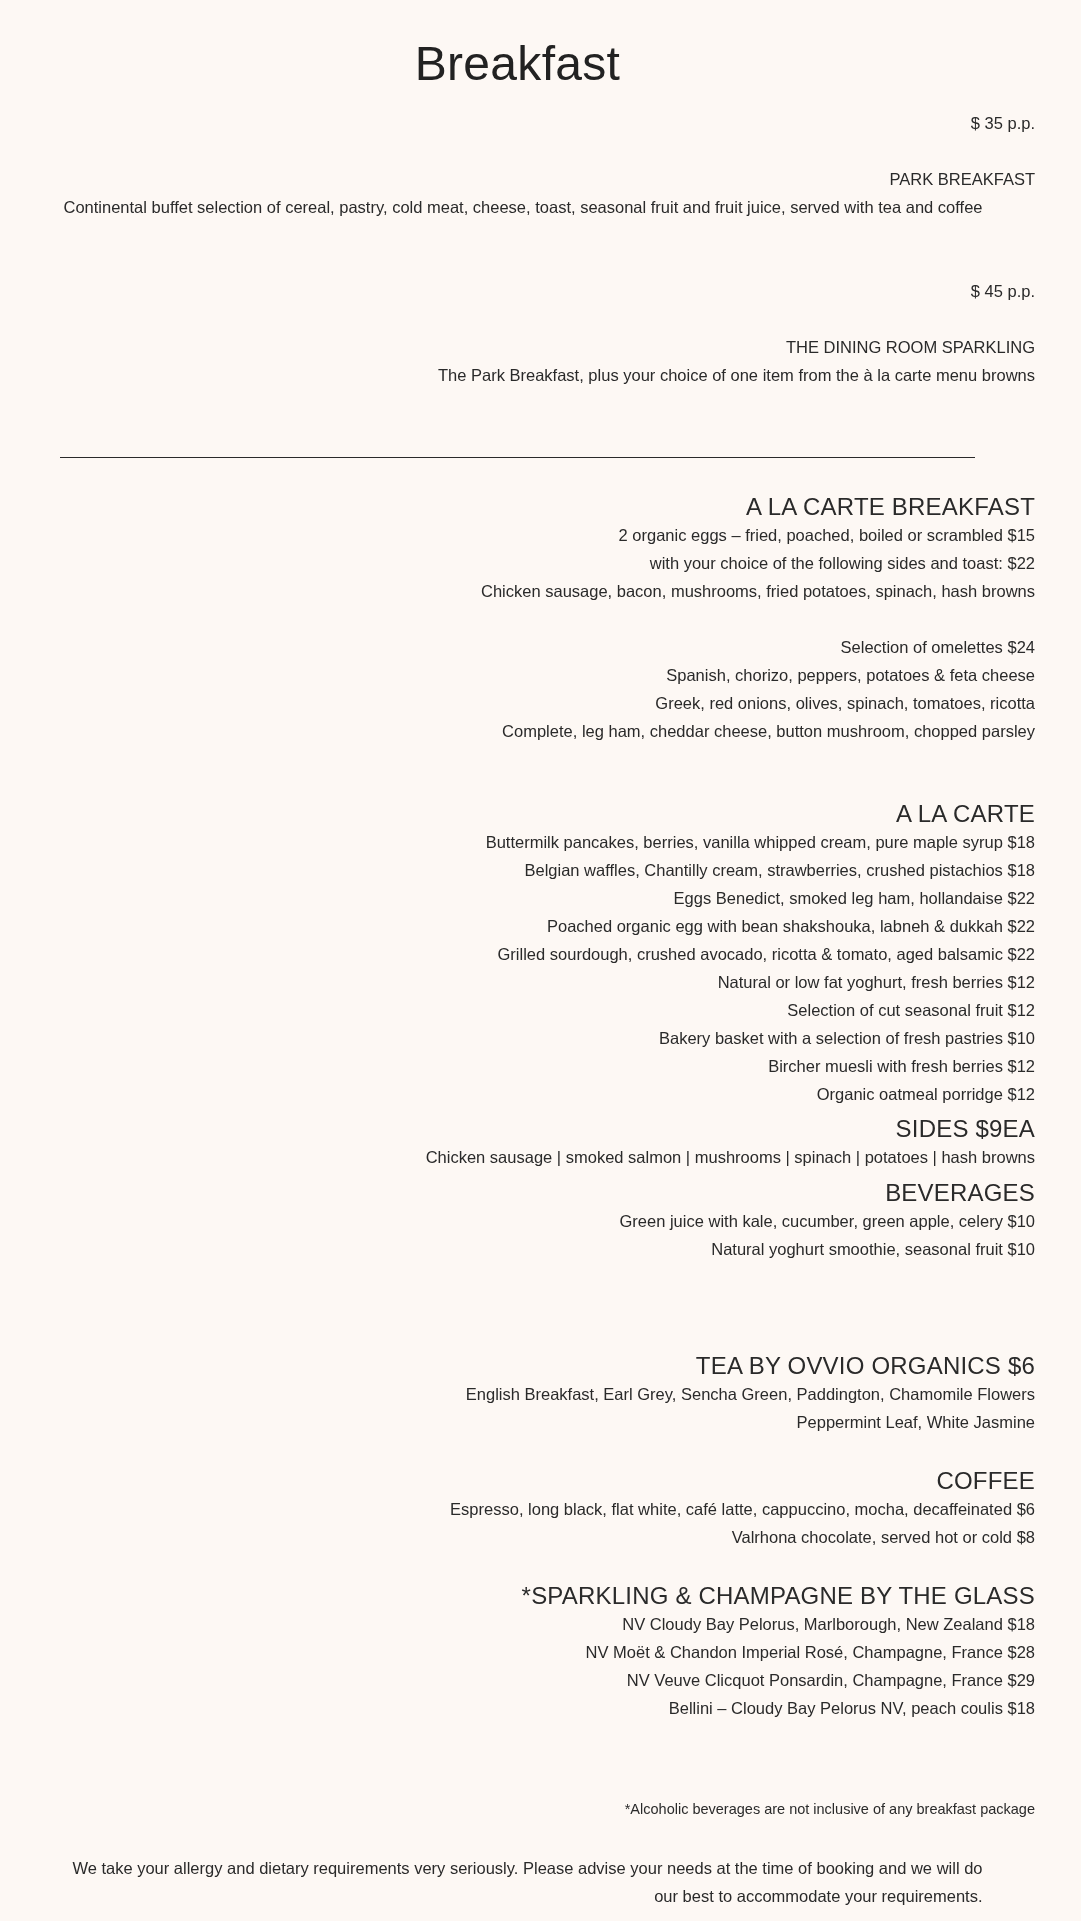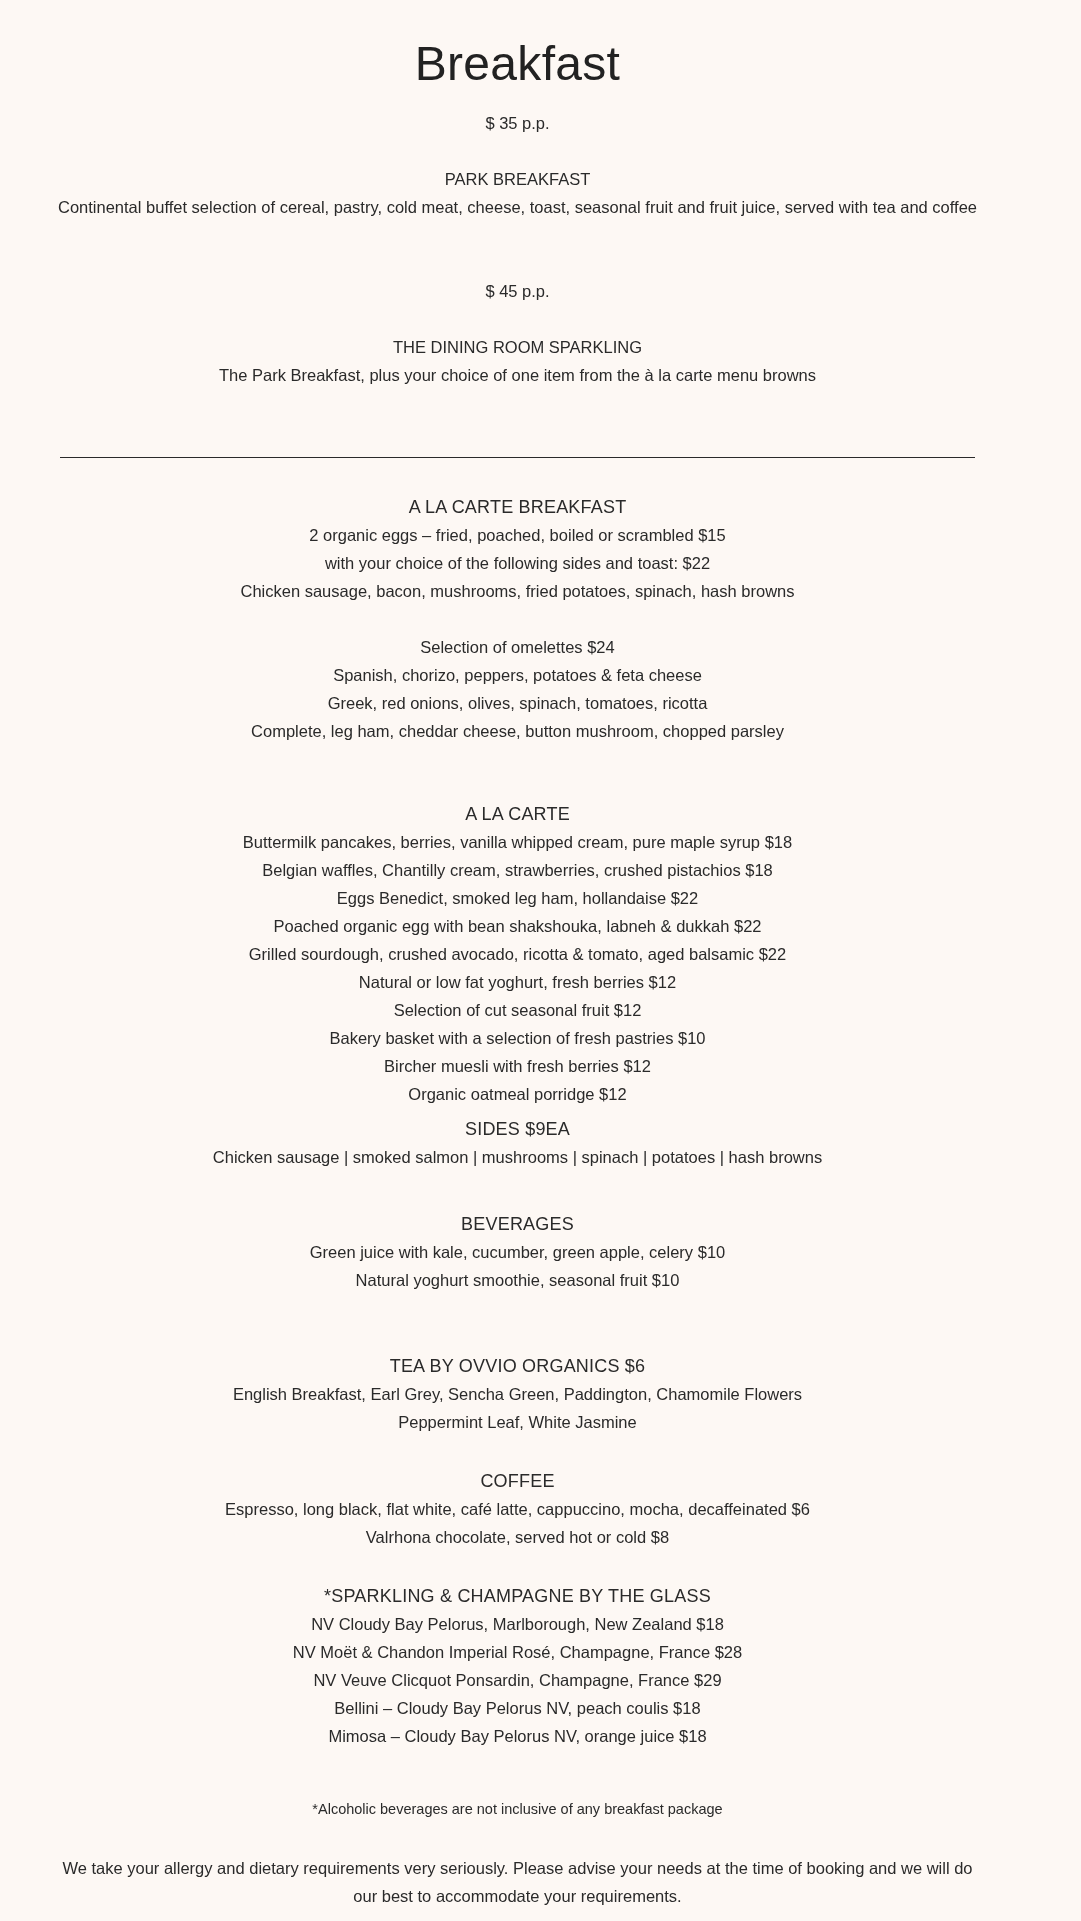--- a/index.html
+++ b/index.html
@@ -3,24 +3,24 @@
 <meta charset="utf-8">
 <style>
   html, body { margin:0; padding:0; }
   body {
     width:1081px; height:1921px; background:#fdf8f4; color:#2a2a2a;
     font-family:"Liberation Sans", "DejaVu Sans", sans-serif;
     position:relative; overflow:hidden;
   }
   .title { position:absolute; left:0; width:1035px; top:36px; text-align:center; font-size:48px; color:#222; letter-spacing:0.3px; }
   .line { font-size:16.5px; line-height:28px; }
-  .head { font-size:18px; line-height:28px; letter-spacing:0.2px; }
+  .head { font-size:24px; line-height:28px; letter-spacing:0.2px; }
   .small { font-size:14.5px; line-height:24px; }
   .rule { position:absolute; left:60px; width:915px; top:457px; height:0; border-top:1.6px solid #2a2a2a; }
-  .blk { position:absolute; left:0; width:1035px; text-align:center; }
+  .blk { position:absolute; left:0; width:1035px; text-align:right; }
 </style>
 </head>
 <body>
 
 <div class="title">Breakfast</div>
 
 <div class="blk" style="top:109px">
   <div class="line">$ 35 p.p.</div>
   <div style="height:28px"></div>
   <div class="line">PARK BREAKFAST</div>
@@ -60,21 +60,21 @@
   <div class="line">Bakery basket with a selection of fresh pastries $10</div>
   <div class="line">Bircher muesli with fresh berries $12</div>
   <div class="line">Organic oatmeal porridge $12</div>
 </div>
 
 <div class="blk" style="top:1115px">
   <div class="head">SIDES $9EA</div>
   <div class="line">Chicken sausage | smoked salmon | mushrooms | spinach | potatoes | hash browns</div>
 </div>
 
-<div class="blk" style="top:1210px">
+<div class="blk" style="top:1179px">
   <div class="head">BEVERAGES</div>
   <div class="line">Green juice with kale, cucumber, green apple, celery $10</div>
   <div class="line">Natural yoghurt smoothie, seasonal fruit $10</div>
 </div>
 
 <div class="blk" style="top:1352px">
   <div class="head">TEA BY OVVIO ORGANICS $6</div>
   <div class="line">English Breakfast, Earl Grey, Sencha Green, Paddington, Chamomile Flowers</div>
   <div class="line">Peppermint Leaf, White Jasmine</div>
 </div>
@@ -84,20 +84,19 @@
   <div class="line">Espresso, long black, flat white, café latte, cappuccino, mocha, decaffeinated $6</div>
   <div class="line">Valrhona chocolate, served hot or cold $8</div>
 </div>
 
 <div class="blk" style="top:1582px">
   <div class="head">*SPARKLING &amp; CHAMPAGNE BY THE GLASS</div>
   <div class="line">NV Cloudy Bay Pelorus, Marlborough, New Zealand $18</div>
   <div class="line">NV Moët &amp; Chandon Imperial Rosé, Champagne, France $28</div>
   <div class="line">NV Veuve Clicquot Ponsardin, Champagne, France $29</div>
   <div class="line">Bellini – Cloudy Bay Pelorus NV, peach coulis $18</div>
-  <div class="line">Mimosa – Cloudy Bay Pelorus NV, orange juice $18</div>
 </div>
 
 <div class="blk small" style="top:1797px">*Alcoholic beverages are not inclusive of any breakfast package</div>
 
 <div class="blk" style="top:1838px">
   <div class="line" style="width:930px;margin:16px auto">We take your allergy and dietary requirements very seriously. Please advise your needs at the time of booking and we will do our best to accommodate your requirements.</div>
 </div>
 
 </body></html>

